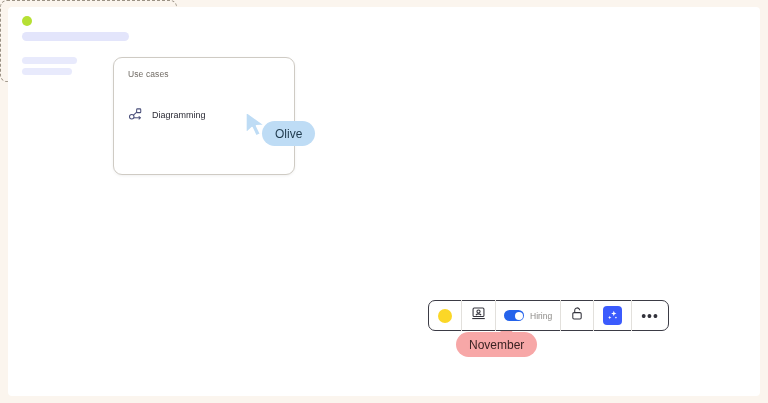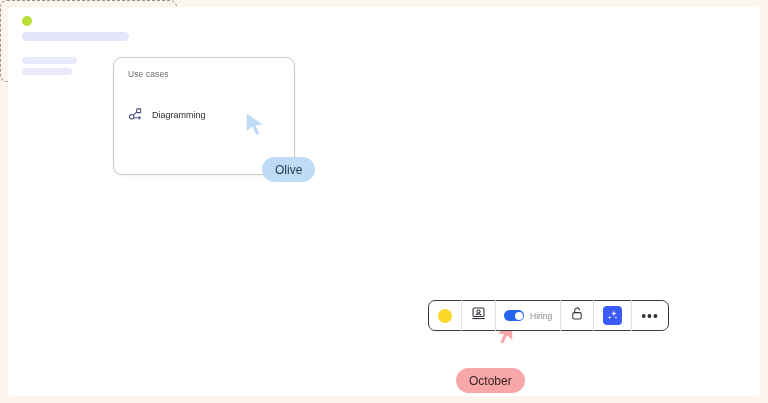--- a/index.html
+++ b/index.html
@@ -90,21 +90,21 @@
   }
   #row-orgchart .glyph{margin-left:13px;width:16px;height:16px;display:flex;align-items:center;justify-content:center;}
   #row-orgchart .lbl{margin-left:9px;font-size:10px;color:#3a3f62;}
   #row-orgchart .ghost{margin-left:10px;width:38px;height:11px;border-radius:3px;background:#e0e2ef;}
   #row-orgchart .pin{margin-left:auto;margin-right:12px;}
 
   
   .cursor{position:absolute;}
   .pill{
     position:absolute;display:flex;align-items:center;justify-content:center;
-    border-radius:13px;font-size:12px;padding:0 13px;height:25px;margin-top:36px;
+    border-radius:13px;font-size:12px;padding:0 13px;height:25px;
   }
   #pill-olive{left:262px;top:121px;background:#bedcf5;color:#1f3a4d;}
   #pill-june{left:456px;top:332px;background:#f7a7a7;color:#3b2323;}
 
   
   #toolbar{
     position:absolute;left:428px;top:300px;height:31px;
     background:#ffffff;border:1.5px solid #3b3b45;border-radius:7px;
     display:flex;align-items:center;box-sizing:border-box;
   }
@@ -197,21 +197,21 @@
       <path d="M3 2 L3 23 L9 17.4 L13.2 26 L17.4 24 L13.4 15.8 L21.5 15.2 Z"></path>
     </svg>
   </div>
   <div class="pill" id="pill-olive">Olive</div>
 
   <div class="cursor" style="left:492px;top:320px;">
     <svg width="25" height="28" viewBox="0 0 26 30" fill="#f7a7a7" stroke="#ffffff" stroke-width="1.4" stroke-linejoin="round">
       <path d="M22 2 L22 23 L16 17.4 L11.8 26 L7.6 24 L11.6 15.8 L3.5 15.2 Z"></path>
     </svg>
   </div>
-  <div class="pill" id="pill-june">October</div>
+  <div class="pill" id="pill-june">November</div>
 
   <div id="toolbar">
     <div class="tb-item" id="tb-color">
       <span class="swatch"></span>
     </div>
     <div class="tb-sep"></div>
 
     <div class="tb-item" id="tb-stamp">
       <span>
         <svg width="15" height="15" viewBox="0 0 16 16" fill="none" stroke="#33333c" stroke-width="1.15" stroke-linejoin="round">

